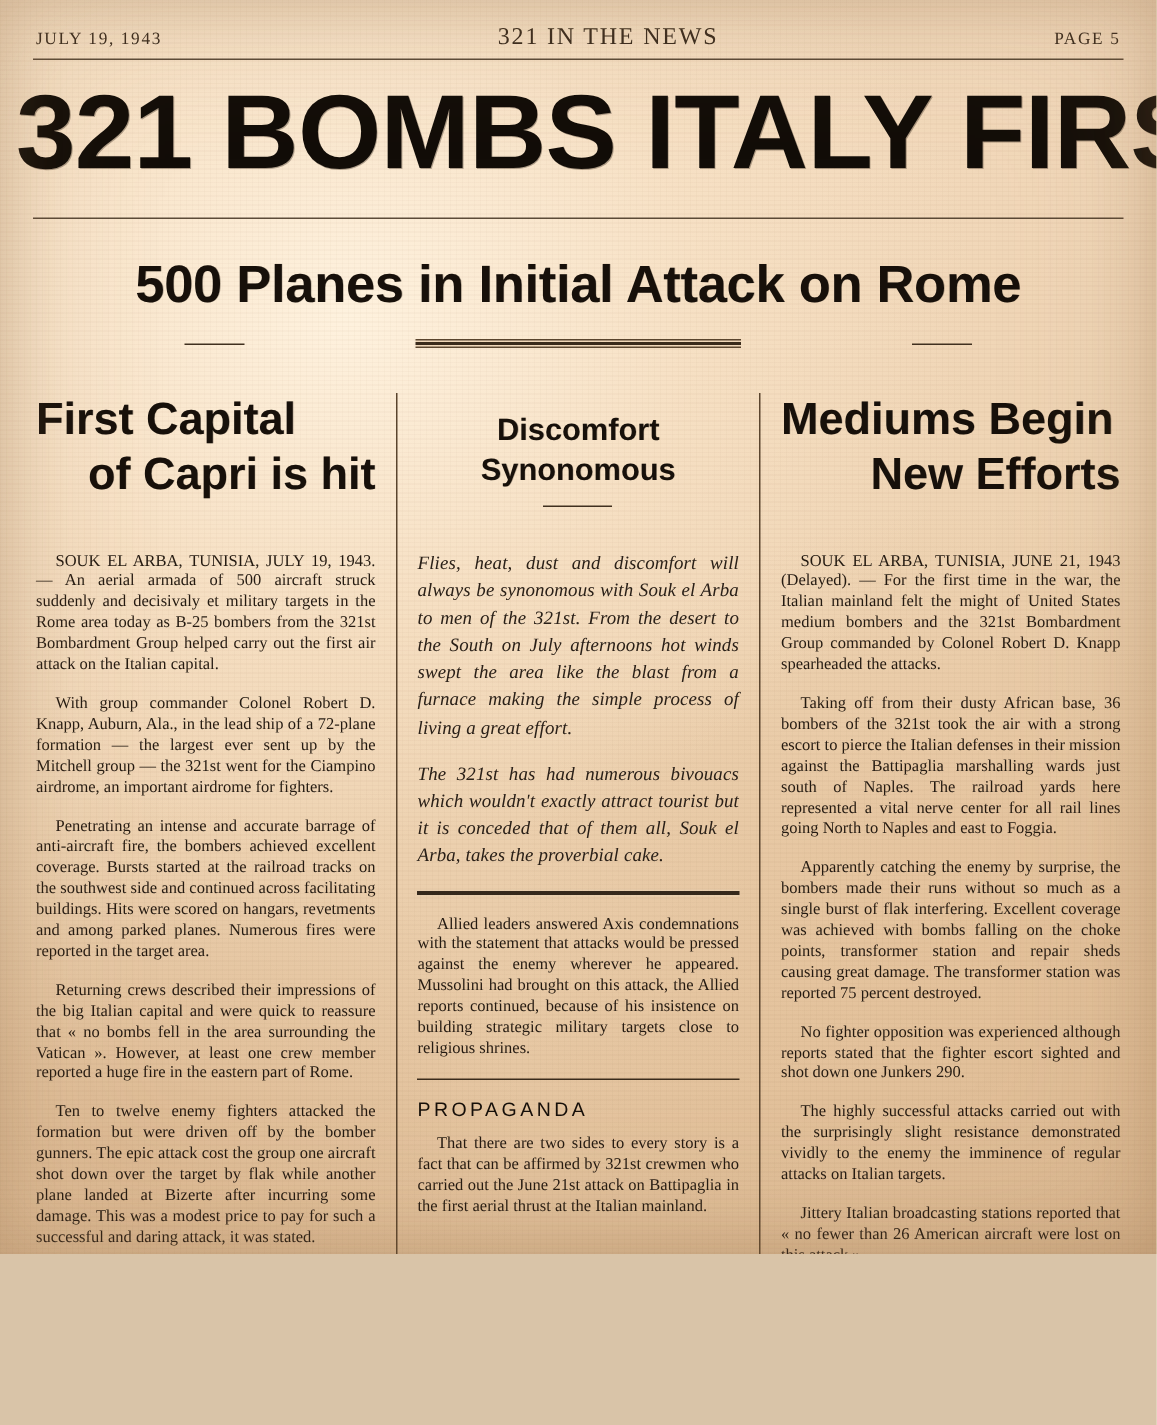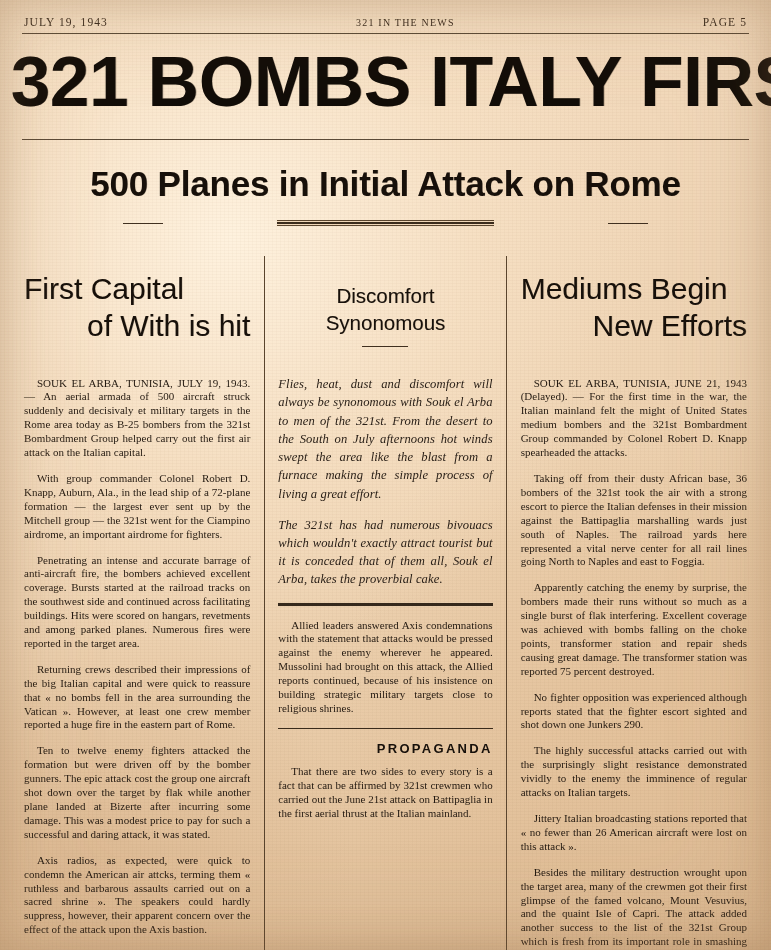--- a/index.html
+++ b/index.html
@@ -5,21 +5,21 @@
 <style>
   html, body {
     margin: 0;
     padding: 0;
     background: #d9c4a8;
   }
 
   .page {
     position: relative;
     width: 771px;
-    height: 950px;
+    height: 836px;
     margin: 0 auto;
     overflow: hidden;
     background:
       radial-gradient(ellipse 70% 55% at 30% 25%, rgba(255,243,224,0.95) 0%, rgba(250,230,203,0.55) 45%, rgba(236,207,172,0.0) 78%),
       radial-gradient(ellipse 60% 50% at 85% 75%, rgba(226,190,150,0.55) 0%, rgba(226,190,150,0.0) 70%),
       radial-gradient(ellipse 50% 40% at 10% 92%, rgba(214,176,136,0.6) 0%, rgba(214,176,136,0.0) 72%),
       linear-gradient(160deg, #f4ddc0 0%, #f2d9bb 28%, #eed3b2 55%, #e4c49f 80%, #d9b68f 100%);
     font-family: "Liberation Serif", serif;
     color: #2a2018;
     box-sizing: border-box;
@@ -60,21 +60,21 @@
     align-items: baseline;
     justify-content: space-between;
     font-family: "Liberation Serif", serif;
     font-size: 11.5px;
     letter-spacing: 1.1px;
     color: #3b2c1e;
     padding: 16px 10px 5px 10px;
   }
   .folio-center {
     letter-spacing: 1.2px;
-    font-size: 10px;
+    font-size: 16px;
   }
 
   .rule-thin {
     border-top: 1.6px solid #41301f;
     margin: 0 8px 0 8px;
     height: 0;
     opacity: 0.85;
   }
 
   
@@ -120,24 +120,23 @@
     padding: 0 10px;
     box-sizing: border-box;
   }
   .col-left  { padding-left: 2px;  padding-right: 14px; }
   .col-mid   { padding: 0 13px; border-left: 1.3px solid #5a452e; border-right: 1.3px solid #5a452e; }
   .col-right { padding-left: 14px; padding-right: 2px; }
 
   
   .deck {
     font-family: "Liberation Sans Narrow", "Liberation Sans", sans-serif;
-    font-weight: normal;
+    font-weight: bold;
     color: #17100a;
     text-shadow: 0.4px 0.3px 0 rgba(40,26,14,0.28);
-    margin-top: 15px;
   }
   .deck-side {
     font-size: 30px;
     line-height: 1.22;
   }
   .deck-left  { text-align: left; }
   .deck-left .l2 { text-align: right; }
   .deck-right { text-align: left; }
   .deck-right .l2 { text-align: right; }
 
@@ -212,24 +211,24 @@
     opacity: 0.95;
   }
   .thin-rule {
     height: 0;
     border-top: 1.5px solid #3a2b1b;
     margin: 12px 0 10px 0;
   }
 
   .section-kicker {
     font-family: "Liberation Sans", sans-serif;
-    font-weight: bold;
+    font-weight: normal;
     font-size: 13px;
     letter-spacing: 2.3px;
-    text-align: right;
+    text-align: left;
     color: #17100a;
     margin: 12px 0 9px 0;
   }
   .gap-md { height: 16px; }
 
   
   .body, .body-italic, .deck, .headline-main, .headline-sub, .folio {
     -webkit-font-smoothing: none;
   }
 </style>
@@ -261,21 +260,21 @@
     <div class="fr">
         <div class="flank-dash"></div>
       </div>
   </div>
 
   <div class="columns">
 
     <div class="col col-left">
       <div class="deck deck-side deck-left">
         <div class="l1">First Capital</div>
-        <div class="l2">of With is hit</div>
+        <div class="l2">of Capri is hit</div>
       </div>
       <div class="gap-md"></div>
       <div class="gap-md"></div>
       <div class="body">
         <p>SOUK EL ARBA, TUNISIA, JULY 19, 1943. — An aerial armada of 500 aircraft struck suddenly and decisivaly et military targets in the Rome area today as B-25 bombers from the 321st Bombardment Group helped carry out the first air attack on the Italian capital.</p>
         <p>With group commander Colonel Robert D. Knapp, Auburn, Ala., in the lead ship of a 72-plane formation — the largest ever sent up by the Mitchell group — the 321st went for the Ciampino airdrome, an important airdrome for fighters.</p>
         <p>Penetrating an intense and accurate barrage of anti-aircraft fire, the bombers achieved excellent coverage. Bursts started at the railroad tracks on the southwest side and continued across facilitating buildings. Hits were scored on hangars, revetments and among parked planes. Numerous fires were reported in the target area.</p>
         <p>Returning crews described their impressions of the big Italian capital and were quick to reassure that « no bombs fell in the area surrounding the Vatican ». However, at least one crew member reported a huge fire in the eastern part of Rome.</p>
         <p>Ten to twelve enemy fighters attacked the formation but were driven off by the bomber gunners. The epic attack cost the group one aircraft shot down over the target by flak while another plane landed at Bizerte after incurring some damage. This was a modest price to pay for such a successful and daring attack, it was stated.</p>
         <p>Axis radios, as expected, were quick to condemn the American air attcks, terming them « ruthless and barbarous assaults carried out on a sacred shrine ». The speakers could hardly suppress, however, their apparent concern over the effect of the attack upon the Axis bastion.</p>

